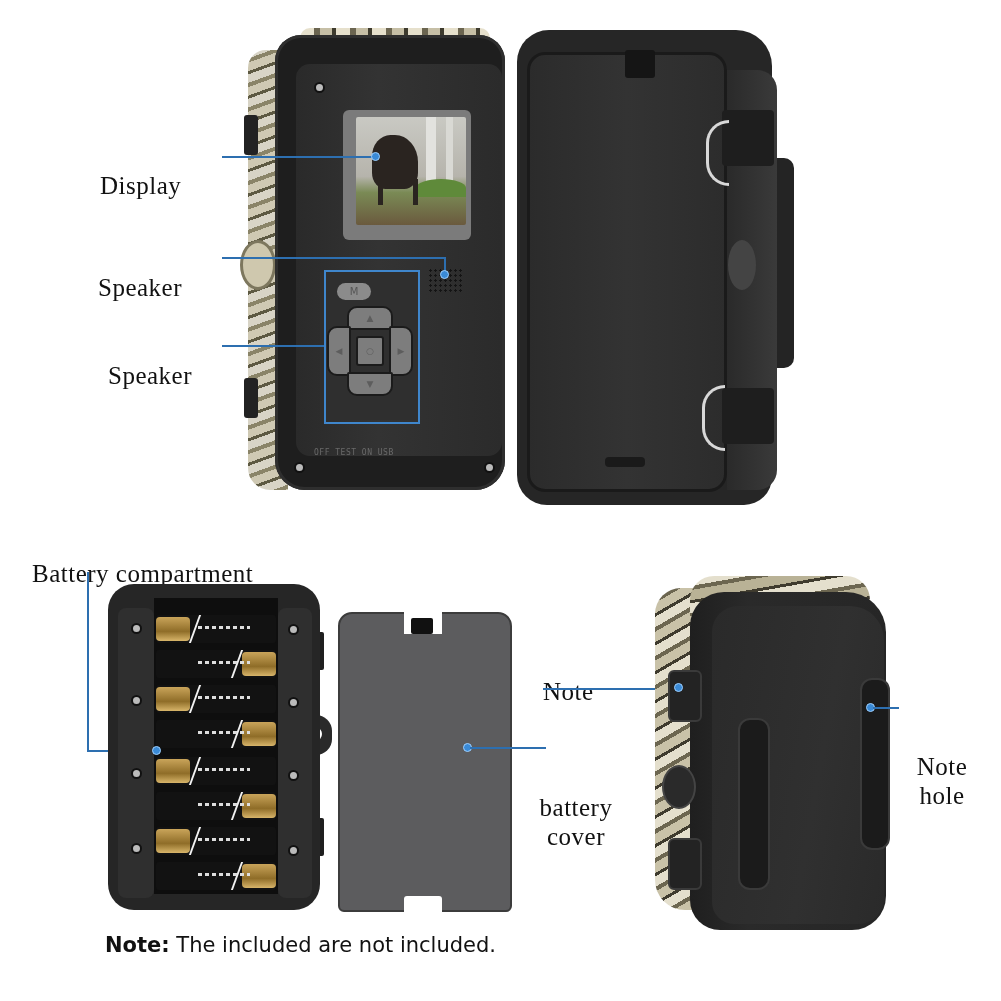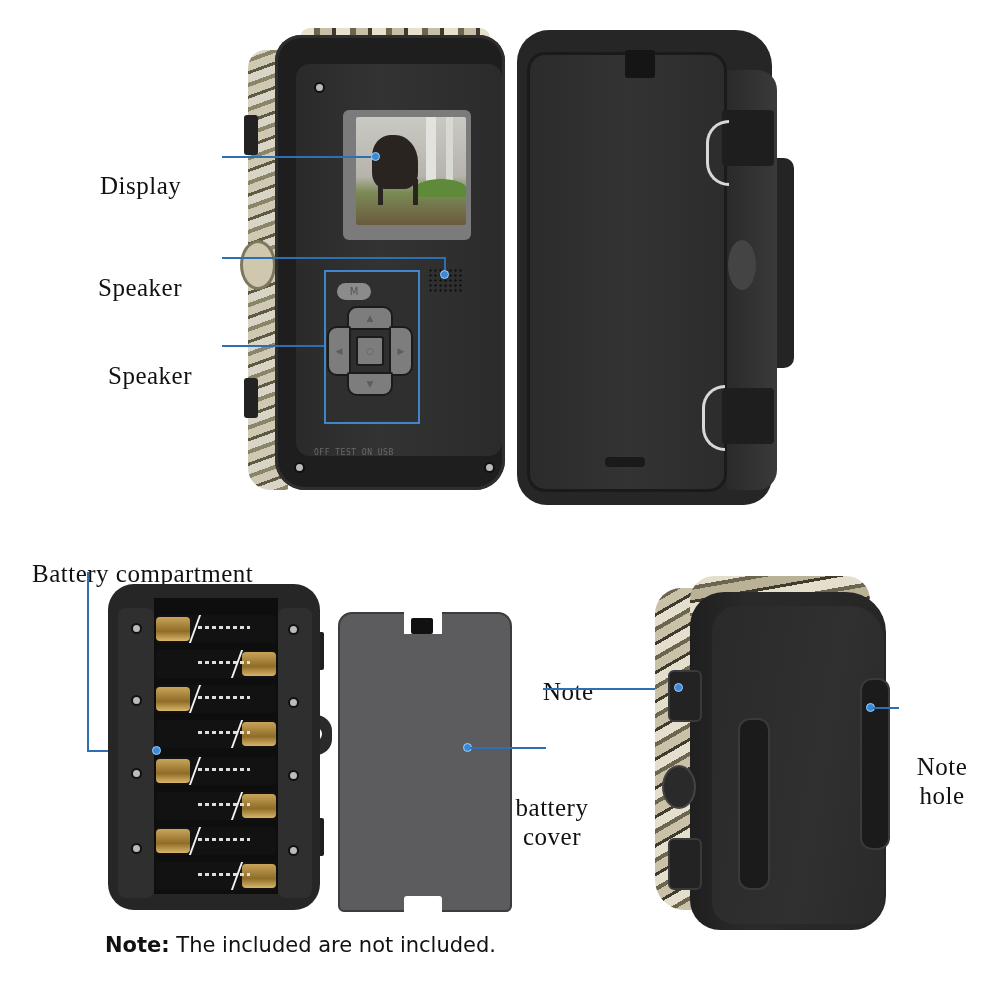--- a/index.html
+++ b/index.html
@@ -215,21 +215,21 @@
 <div class="dot" style="left:152px;top:746px;"></div>
 
 <div>
   <div class="cover"></div>
   <div class="cover-notch-top"></div>
   <div class="cover-clip"></div>
   <div class="cover-notch-bot"></div>
 </div>
 <div class="dot" style="left:463px;top:743px;"></div>
 <div class="line-h" style="left:470px;top:747px;width:76px;"></div>
-<div class="label center" style="left:504px;top:761px;width:96px;">
+<div class="label center" style="left:528px;top:761px;width:96px;">
   <div>battery</div>
   <div>cover</div>
 </div>
 
 <div class="label" style="left:543px;top:645px;">Note</div>
 <div class="line-h" style="left:543px;top:688px;width:132px;"></div>
 
 <div>
   <div class="cl-camo"></div>
   <div class="cl-top"></div>

